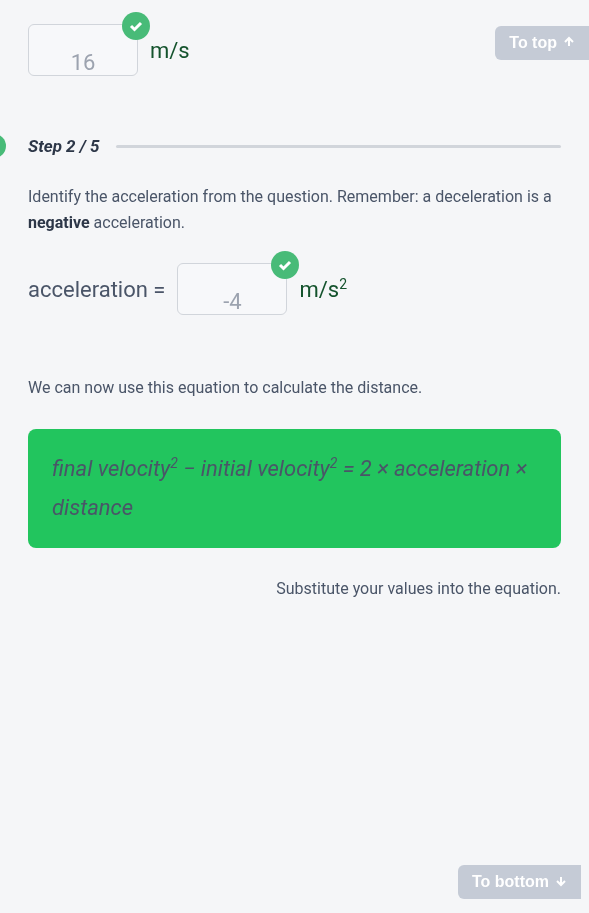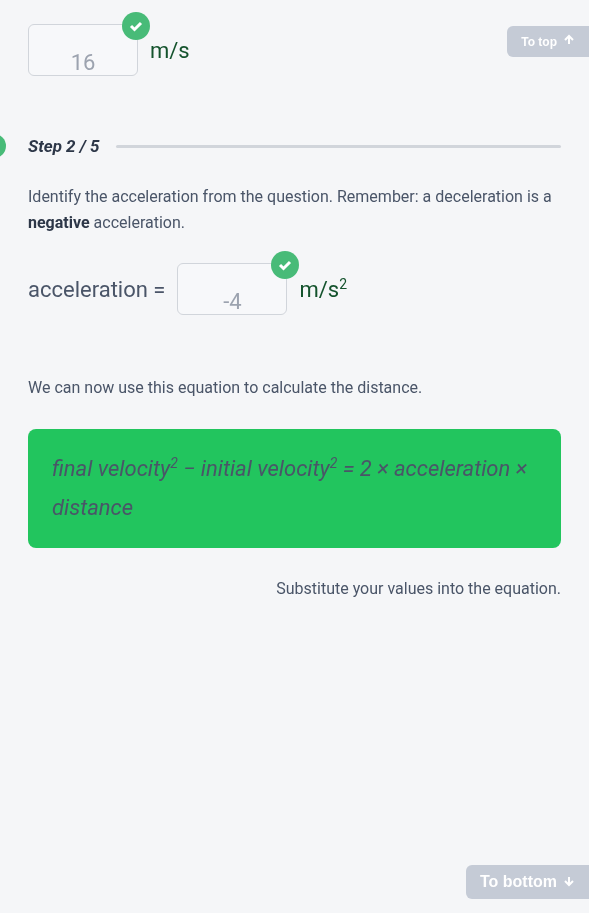--- a/index.html
+++ b/index.html
@@ -124,49 +124,49 @@
       margin-bottom: 28px;
       font-style: italic;
     }
     .equation-box sup {
       font-size: 14px;
       vertical-align: super;
     }
     .to-top-btn {
       position: absolute;
       top: 26px;
-      right: 0;
-      background: #c5cbd6;
-      color: white;
-      border: none;
-      padding: 8px 14px;
-      border-radius: 6px 0 0 6px;
-      font-size: 12px;
-      font-weight: 600;
-      cursor: pointer;
-      display: flex;
-      align-items: center;
-      gap: 6px;
-    }
-    .to-bottom-btn {
-      position: absolute;
-      bottom: 14px;
       right: 0;
       background: #c5cbd6;
       color: white;
       border: none;
       padding: 8px 14px;
       border-radius: 6px 0 0 6px;
       font-size: 16px;
       font-weight: 600;
       cursor: pointer;
       display: flex;
       align-items: center;
       gap: 6px;
     }
+    .to-bottom-btn {
+      position: absolute;
+      bottom: 14px;
+      right: 8px;
+      background: #c5cbd6;
+      color: white;
+      border: none;
+      padding: 8px 14px;
+      border-radius: 6px 0 0 6px;
+      font-size: 16px;
+      font-weight: 600;
+      cursor: pointer;
+      display: flex;
+      align-items: center;
+      gap: 6px;
+    }
     .section {
       margin-bottom: 60px;
     }
   </style>
 </head>
 <body>
 
 <button class="to-top-btn">
   <span>To top</span>
   <span>

